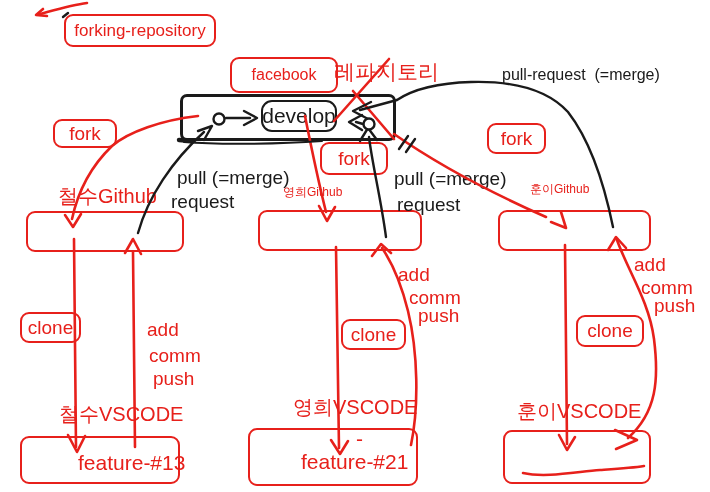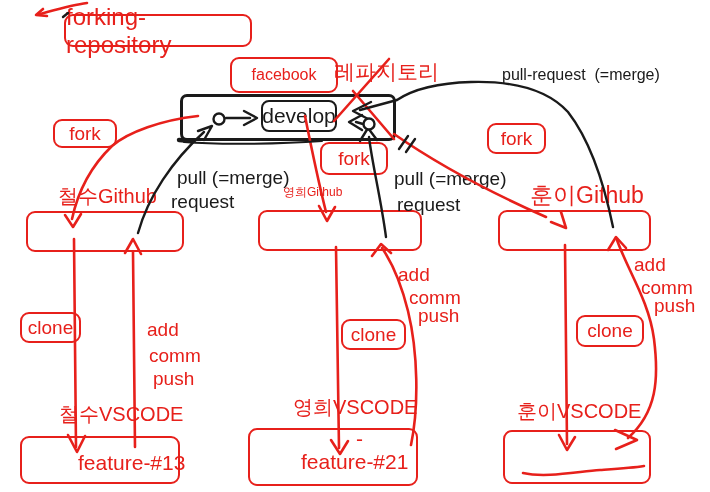--- a/index.html
+++ b/index.html
@@ -22,49 +22,49 @@
     position:absolute;box-sizing:border-box;border:2.4px solid #1a1a1a;border-radius:8px;
     display:flex;align-items:center;justify-content:center;color:#1a1a1a;
   }
   svg{position:absolute;left:0;top:0;pointer-events:none;}
 </style>
 </head>
 <body>
 
 <div id="canvas">
 
-  <div class="rbox" style="left:64px;top:14px;width:188px;height:33px;font-size:24px;align-items:center;">
+  <div class="rbox" style="left:64px;top:14px;width:152px;height:33px;font-size:17px;align-items:center;">
     <span>forking-repository</span>
   </div>
 
   <div class="rbox" style="left:230px;top:57px;width:108px;height:36px;font-size:16px;">
     <span>facebook</span>
   </div>
   <div class="lab" style="left:334px;top:61px;font-size:21px;">레파지토리</div>
 
   <div class="bbox" style="left:180px;top:94px;width:216px;height:47px;"></div>
-  <div class="dbox" style="left:261px;top:100px;width:76px;height:32px;font-size:21px;">
+  <div class="dbox" style="left:261px;top:100px;width:76px;height:32px;font-size:21px;border-radius:11px;">
     <span>develop</span>
   </div>
 
   <div class="blab" style="left:502px;top:67px;font-size:16px;white-space:pre;">pull-request  (=merge)</div>
 
   <div class="rbox" style="left:53px;top:119px;width:64px;height:29px;font-size:19px;">
     <span>fork</span>
   </div>
   <div class="rbox" style="left:320px;top:142px;width:68px;height:33px;font-size:19px;">
     <span>fork</span>
   </div>
   <div class="rbox" style="left:487px;top:123px;width:59px;height:31px;font-size:19px;">
     <span>fork</span>
   </div>
 
   <div class="lab" style="left:58px;top:186px;font-size:20px;">철수Github</div>
   <div class="lab" style="left:283px;top:186px;font-size:12px;">영희Github</div>
-  <div class="lab" style="left:530px;top:183px;font-size:23px;">훈이Github</div>
+  <div class="lab" style="left:530px;top:183px;font-size:12px;">훈이Github</div>
 
   <div class="rbox" style="left:26px;top:211px;width:158px;height:41px;"></div>
   <div class="rbox" style="left:258px;top:210px;width:164px;height:41px;"></div>
   <div class="rbox" style="left:498px;top:210px;width:153px;height:41px;"></div>
 
   <div class="blab" style="left:177px;top:168px;font-size:19px;">pull (=merge)</div>
   <div class="blab" style="left:171px;top:192px;font-size:19px;">request</div>
   <div class="blab" style="left:394px;top:169px;font-size:19px;">pull (=merge)</div>
   <div class="blab" style="left:397px;top:195px;font-size:19px;">request</div>
 

